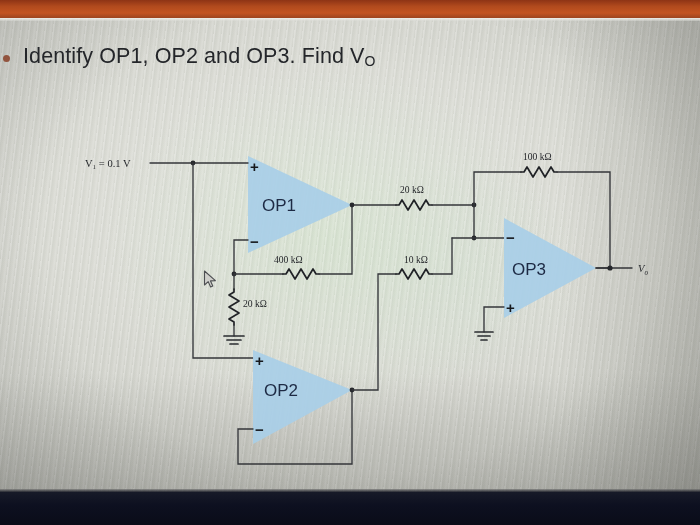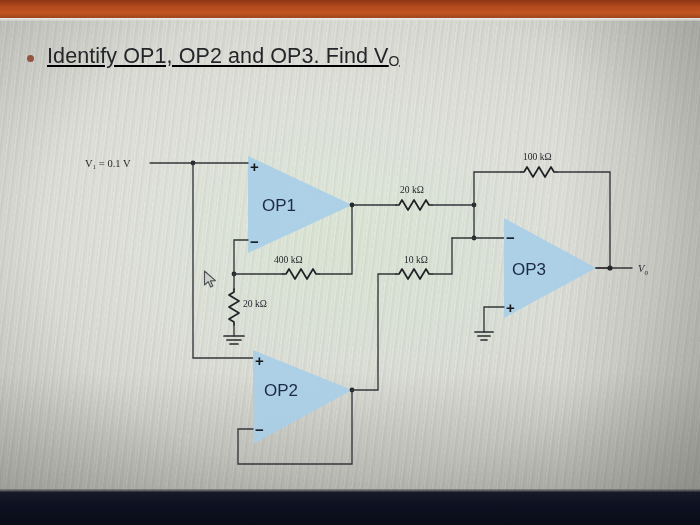--- a/index.html
+++ b/index.html
@@ -56,21 +56,21 @@
   .bottom-strip{
     position:absolute;left:0;bottom:0;width:700px;height:33px;
     background:linear-gradient(180deg,#171a28 0%,#0d1020 40%,#0a0c18 100%);
   }
   .bottom-strip-edge{
     position:absolute;left:0;bottom:33px;width:700px;height:3px;
     background:linear-gradient(180deg,rgba(120,120,118,.55),rgba(25,27,38,.9));
   }
 
   
-  .bullet-row{position:absolute;left:24px;top:44px;display:flex;align-items:flex-start;text-decoration:underline;}
+  .bullet-row{position:absolute;left:0;top:44px;display:flex;align-items:flex-start;}
   .bullet-dot{
     width:7px;height:7px;border-radius:50%;background:#8d4a33;
     margin:11px 13px 0 3px;flex:none;opacity:.92;
   }
   .headline{
     font-size:21.5px;color:#24262a;letter-spacing:.1px;white-space:nowrap;
     font-family:"Liberation Sans", sans-serif;
   }
   .headline .sub{font-size:14px;vertical-align:-3px;}
 

